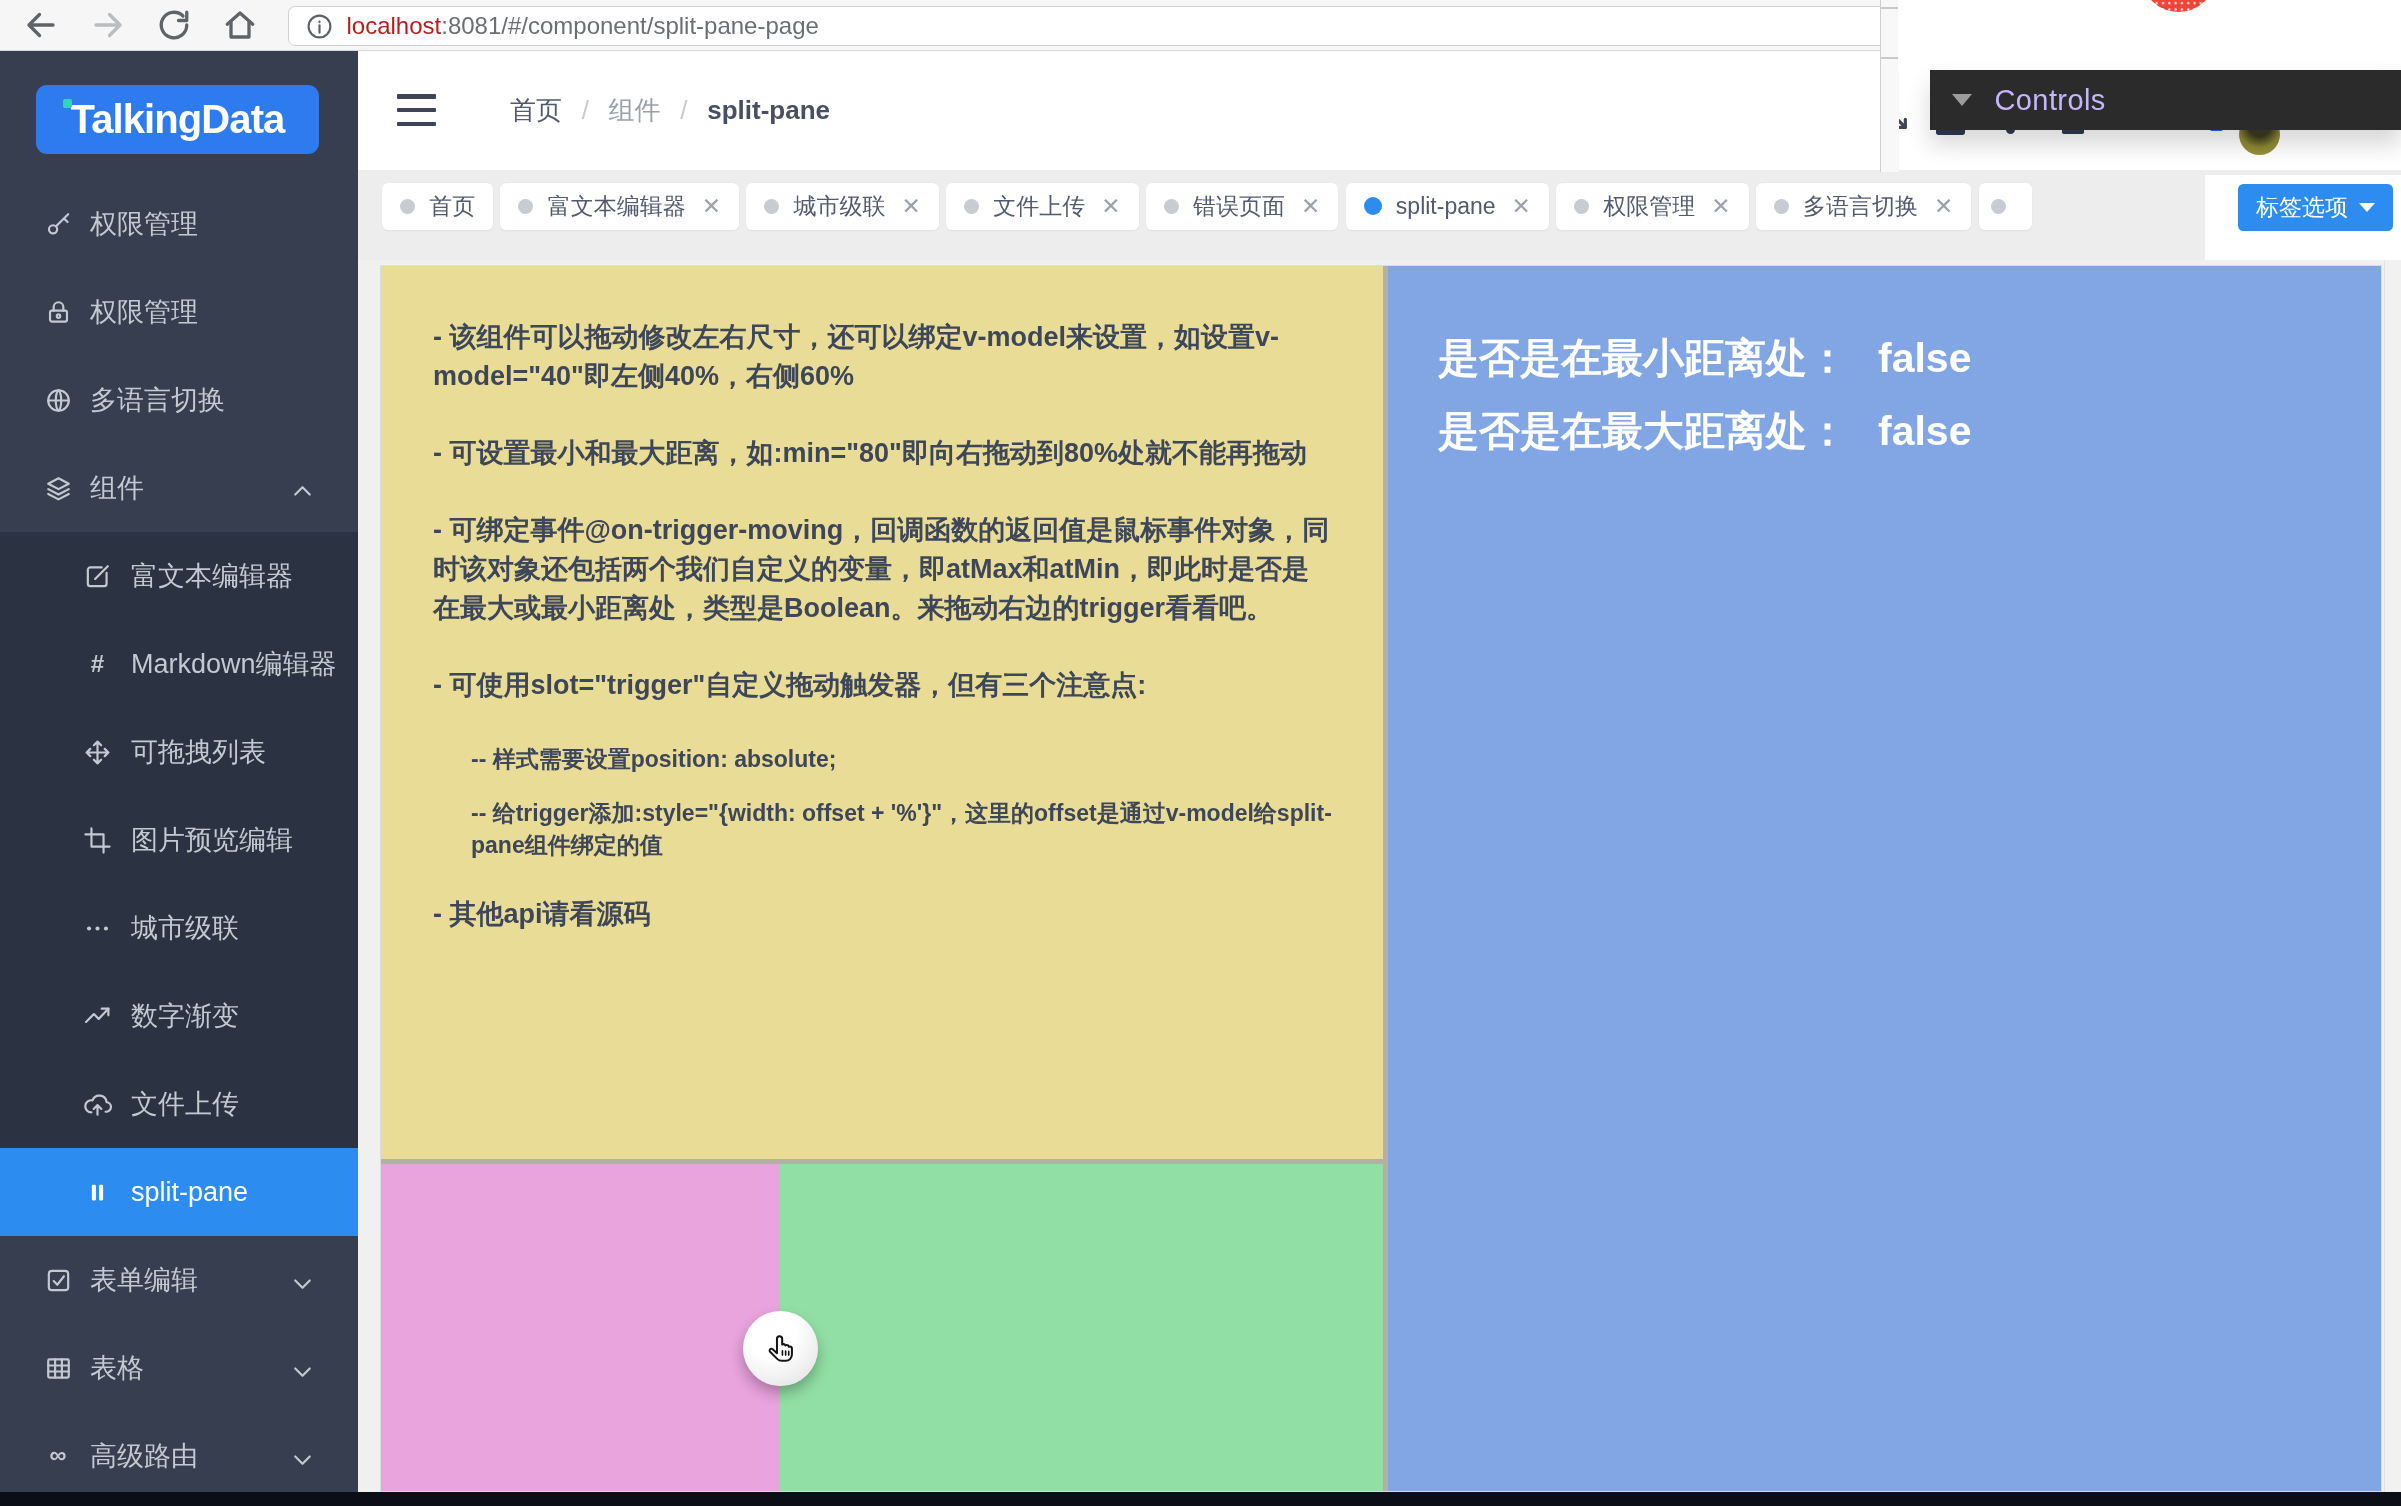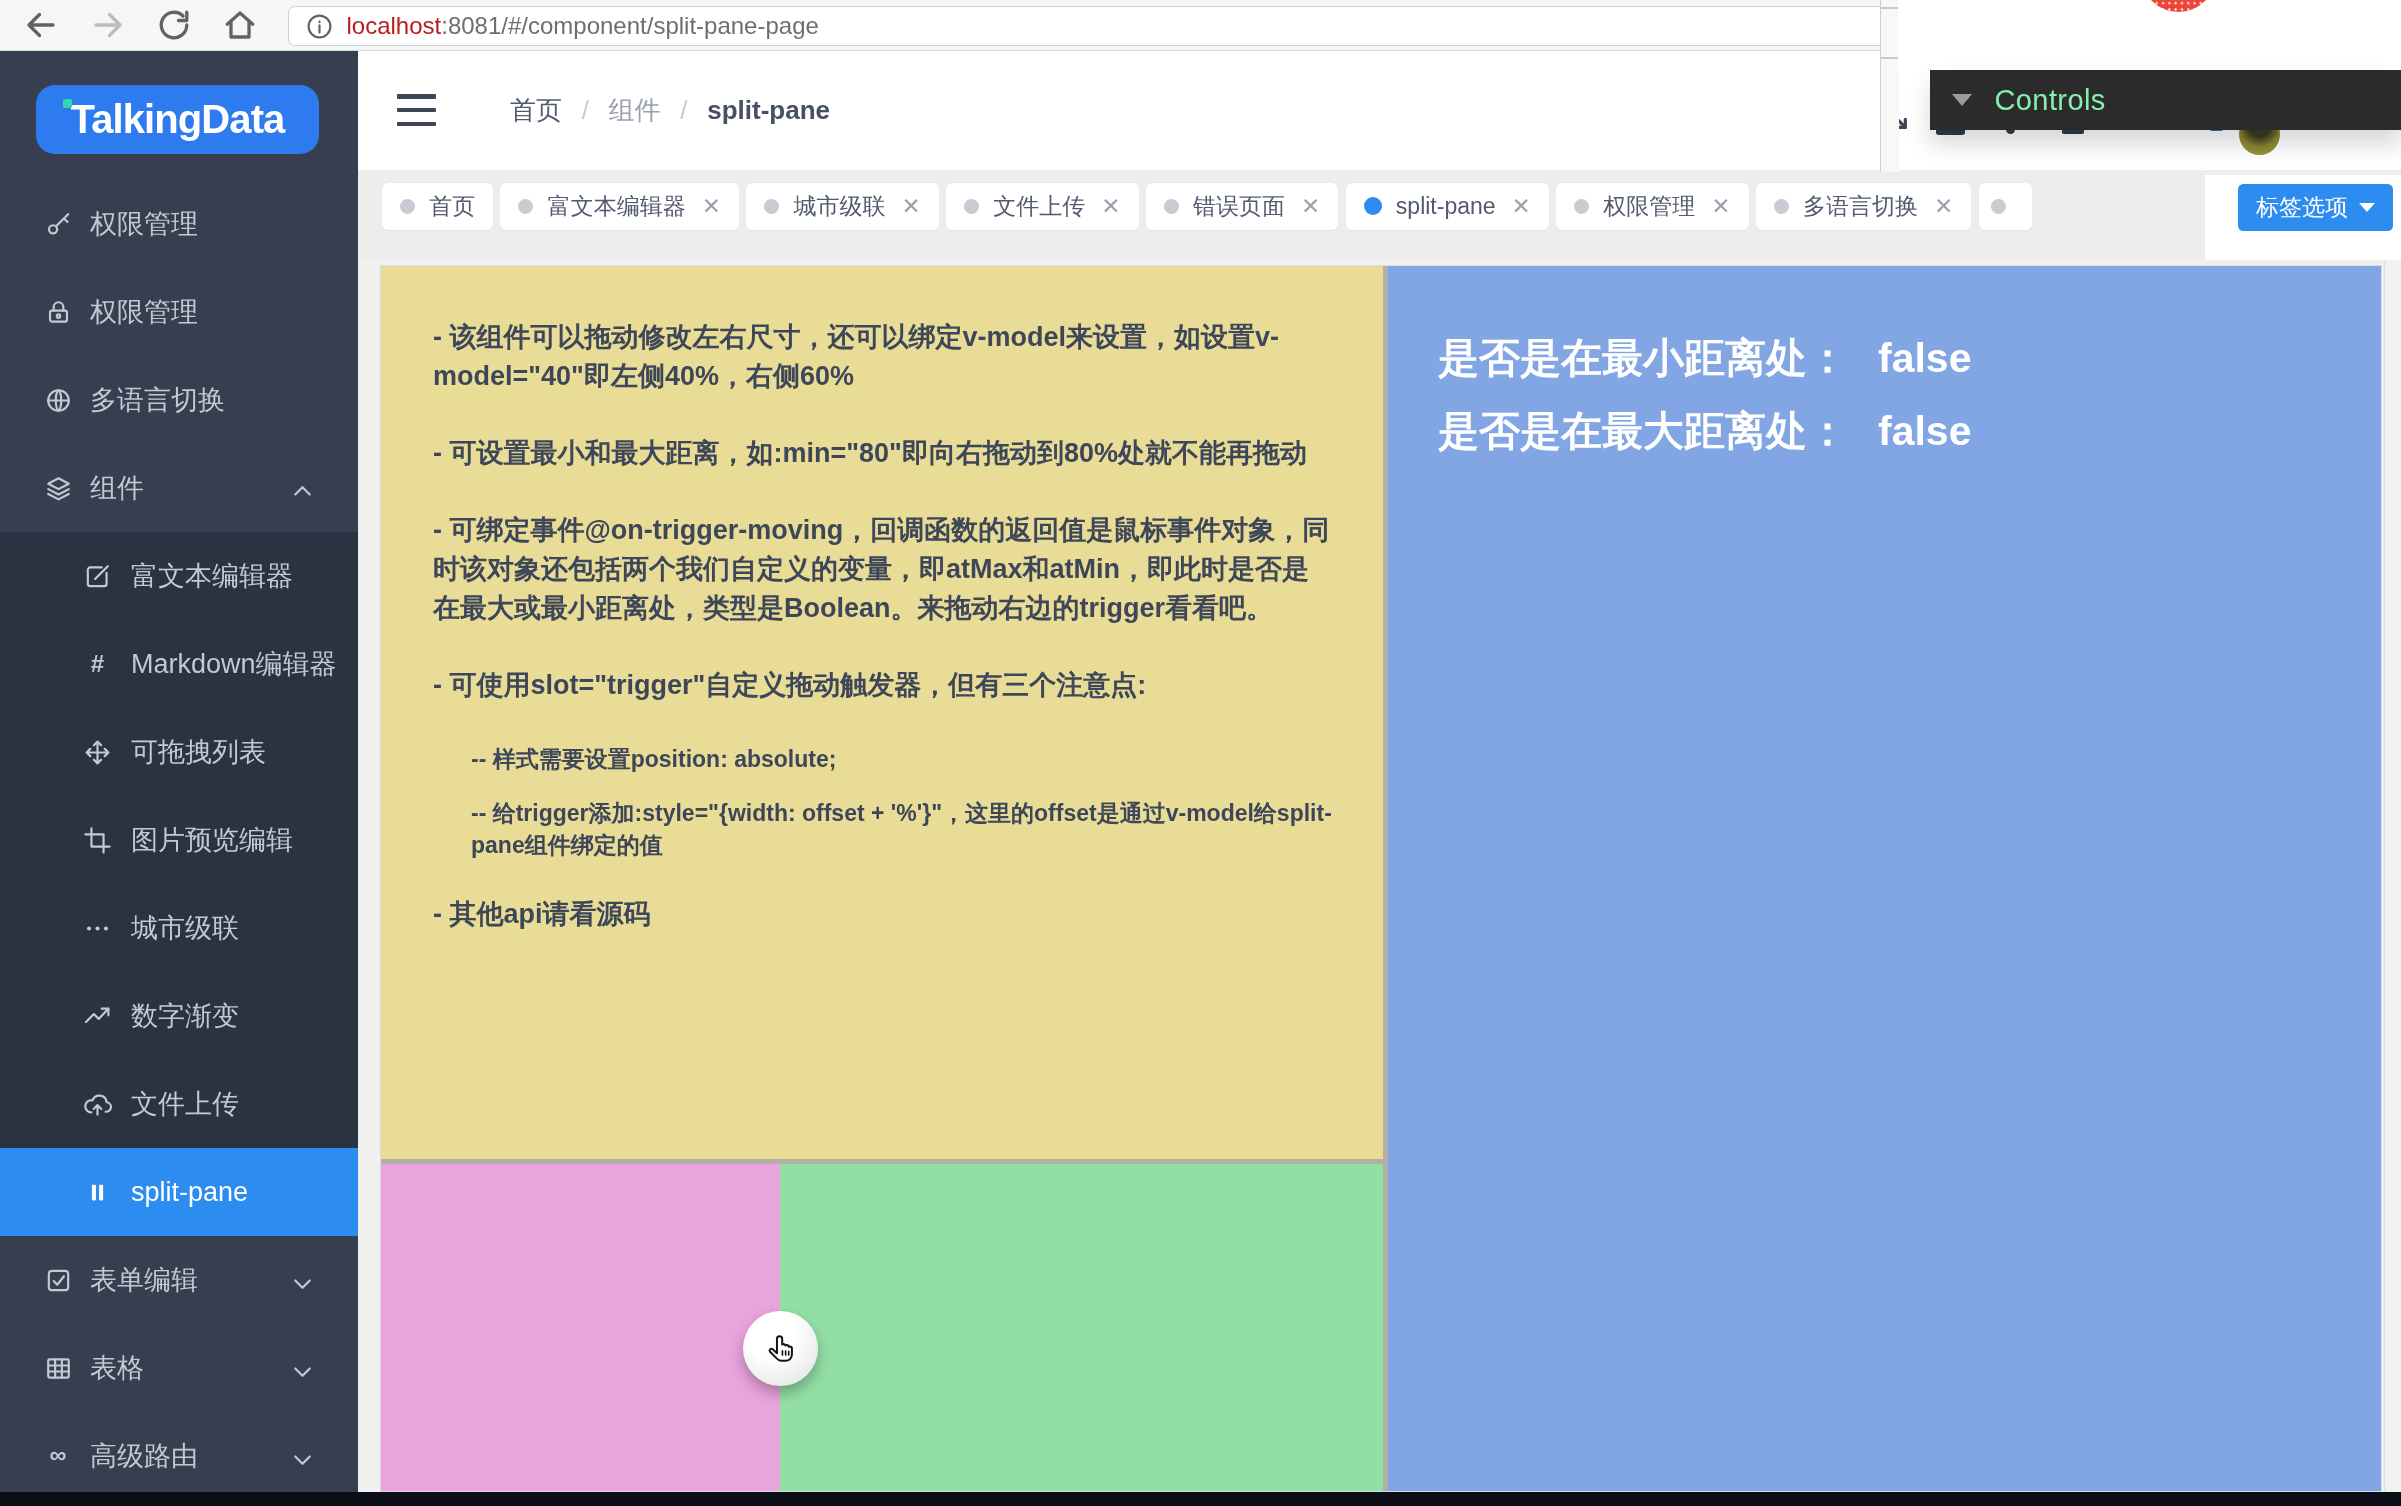--- a/index.html
+++ b/index.html
@@ -15,21 +15,21 @@
   #urlbar{position:absolute;left:288px;top:6.3px;width:2106px;height:38px;background:#fff;
           border:0.9px solid #d0d0d0;border-radius:7.2px;display:flex;align-items:center;}
   #urlbar .info{margin-left:16px;color:#5f6368;}
   #urlbar .url{font-size:24px;margin-left:12.5px;white-space:nowrap;}
   #urlbar .url .host{color:#b91c1c;}
   #urlbar .url .rest{color:#6b6f74;}
 
   
   #sidebar{left:0;top:50px;width:358px;height:1442px;background:#363e4f;z-index:5;}
   #logo-btn{position:absolute;left:36px;top:35px;width:283px;height:69px;background:#2d7bee;
-            border-radius:19px;display:flex;align-items:center;justify-content:center;}
+            border-radius:11px;display:flex;align-items:center;justify-content:center;}
   #logo-btn .logo-text{color:#fff;font-size:40px;font-weight:bold;letter-spacing:-0.9px;position:relative;}
   #logo-btn .logo-dot{position:absolute;left:-7.2px;top:1.8px;width:9px;height:9px;background:#2fd6b0;border-radius:1.8px;}
   #nav{position:absolute;left:0;top:130px;width:358px;}
   .nav-item{position:relative;height:88px;display:flex;align-items:center;color:#c3c9d1;font-size:27px;cursor:pointer;}
   .nav-item .ni-icon{position:absolute;left:43px;width:30px;height:30px;color:#c3c9d1;display:flex;align-items:center;justify-content:center;}
   .nav-item .ni-label{position:absolute;left:90px;white-space:nowrap;}
   .nav-item .ni-chev{position:absolute;right:47px;width:23px;height:23px;color:#c3c9d1;}
   .nav-item.sub{background:#2b3342;}
   .nav-item.sub .ni-icon{left:82px;}
   .nav-item.sub .ni-label{left:131px;}
@@ -93,21 +93,21 @@
   #ov-scroll .tick{position:absolute;left:0;width:100%;height:1.8px;background:#c9c9c9;}
   #ov-white{left:1898px;top:0;width:503px;height:70px;background:#fff;z-index:56;overflow:hidden;}
   #ov-red{position:absolute;left:243px;top:-63px;width:75px;height:75px;border-radius:50%;
           background-color:#ef4538;
           background-image:radial-gradient(rgba(255,255,255,.85) 1.2px,transparent 1.3px);
           background-size:6.3px 6.3px;}
   #ov-bar{left:1930px;top:70px;width:472px;height:60px;background:#2b2b2b;z-index:56;
           display:flex;align-items:center;box-shadow:0 14.3px 23px rgba(0,0,0,.16);}
   #ov-bar .tri{width:0;height:0;border-left:10.7px solid transparent;border-right:10.7px solid transparent;
           border-top:12.5px solid #9c9c9c;margin-left:21.5px;}
-  #ov-bar .lbl{color:#86efac;font-size:29px;margin-left:23px;letter-spacing:0.4px;}
+  #ov-bar .lbl{color:#c4b5fd;font-size:29px;margin-left:23px;letter-spacing:0.4px;}
 </style>
 </head>
 <body>
 
 <div id="screen">
 
   <div id="chrome" class="abs">
     <span class="nav-ico" style="left:23px">
       <svg viewBox="0 0 24 24" width="36" height="36" fill="none" stroke="currentColor" stroke-width="2.2" stroke-linecap="round" stroke-linejoin="round">
           <path d="M20 12H5"></path>

